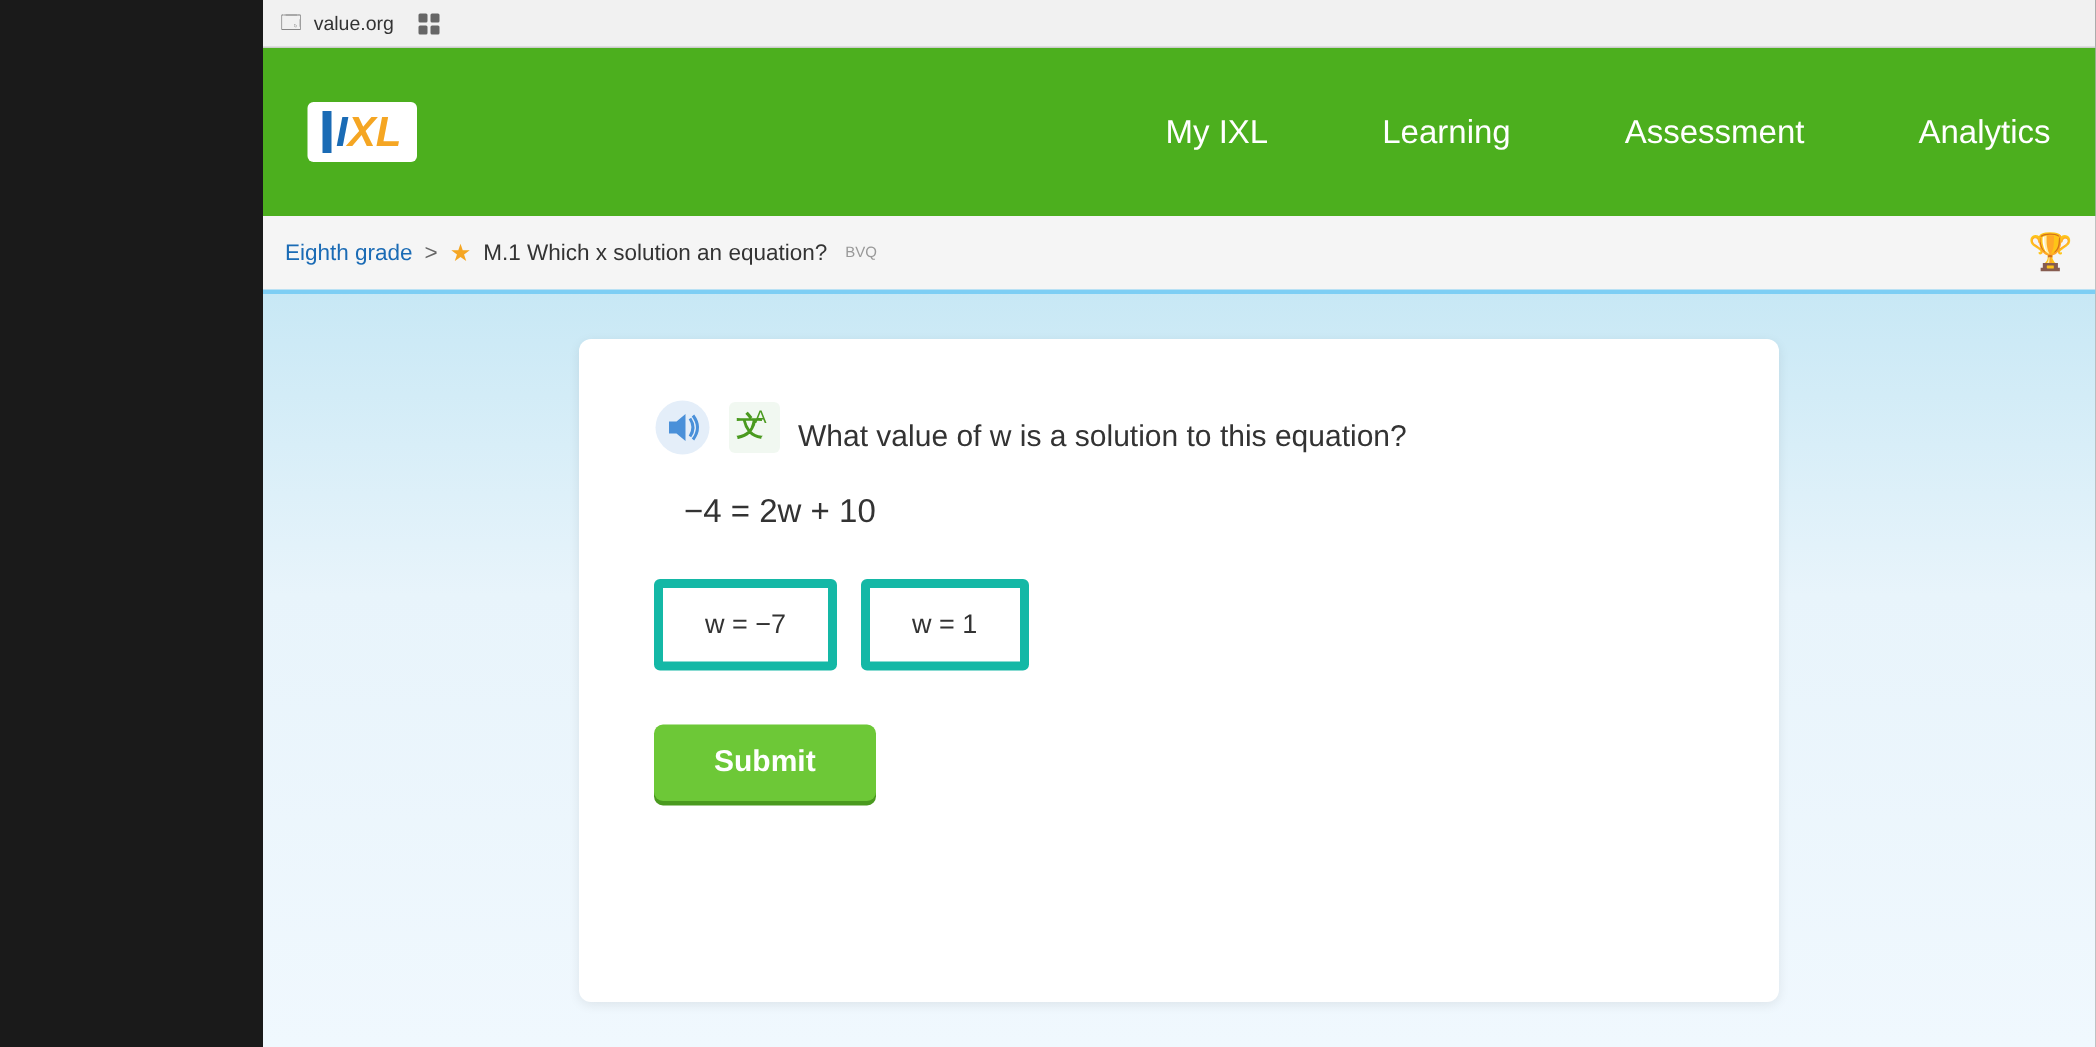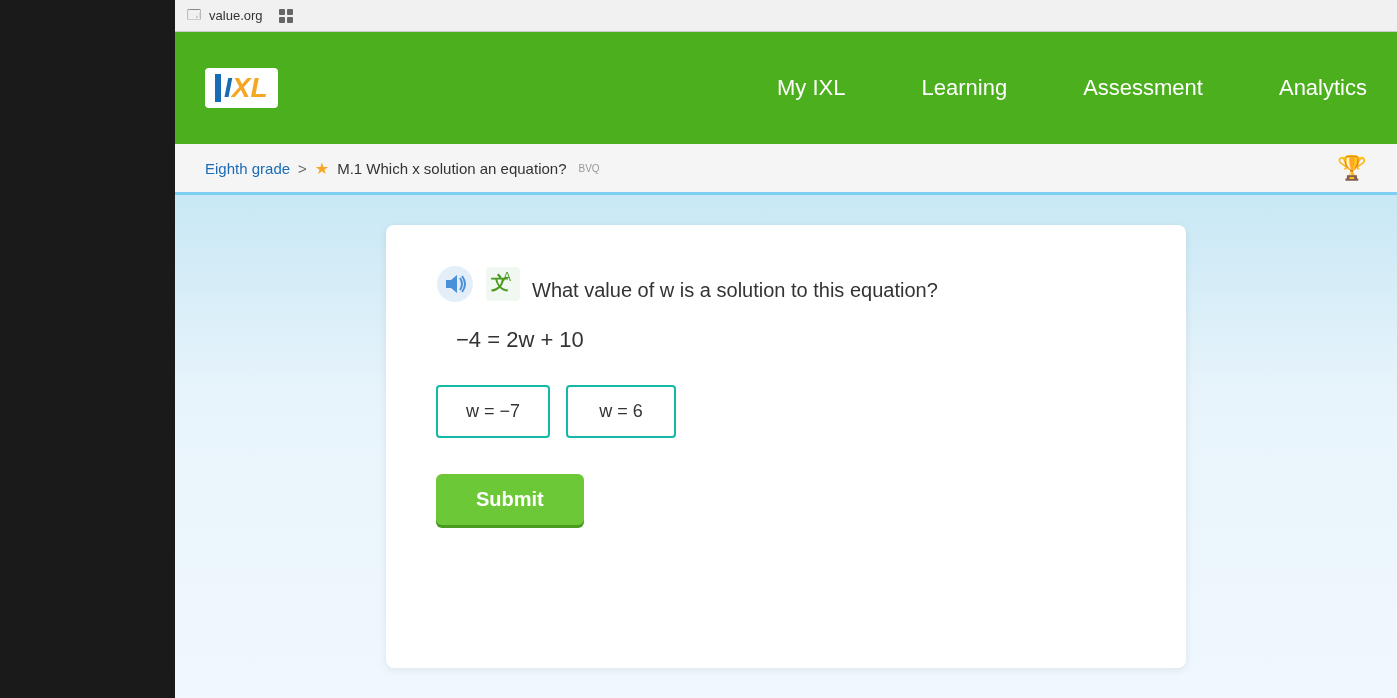--- a/index.html
+++ b/index.html
@@ -97,21 +97,21 @@
       cursor: pointer;
     }
     .nav-link.active {
       font-weight: 400;
     }
 
     
     .breadcrumb-bar {
       background: #f5f5f5;
       border-bottom: 3px solid #7ecef4;
-      padding: 10px 30px;
+      padding: 10px 15px;
       display: flex;
       align-items: center;
       gap: 8px;
       min-height: 50px;
     }
     .breadcrumb-text {
       font-size: 15px;
       color: #1a6bb5;
       cursor: pointer;
     }
@@ -176,21 +176,21 @@
       padding-left: 20px;
     }
 
     .answer-choices {
       display: flex;
       gap: 16px;
       margin-bottom: 36px;
     }
 
     .choice-btn {
-      border: 2px solid #14b8a6;
+      border: 6px solid #14b8a6;
       border-radius: 4px;
       padding: 14px 28px;
       font-size: 18px;
       color: #333;
       background: #fff;
       cursor: pointer;
       min-width: 110px;
       text-align: center;
     }
 
@@ -285,21 +285,21 @@
         </svg>
         <span class="question-text">What value of w is a solution to this equation?</span>
       </div>
 
       
       <div class="equation">−4 = 2w + 10</div>
 
       
       <div class="answer-choices">
         <button class="choice-btn">w = −7</button>
-        <button class="choice-btn">w = 6</button>
+        <button class="choice-btn">w = 1</button>
       </div>
 
       
       <button class="submit-btn">Submit</button>
 
     </div>
   </div>
 
 </div>
 

